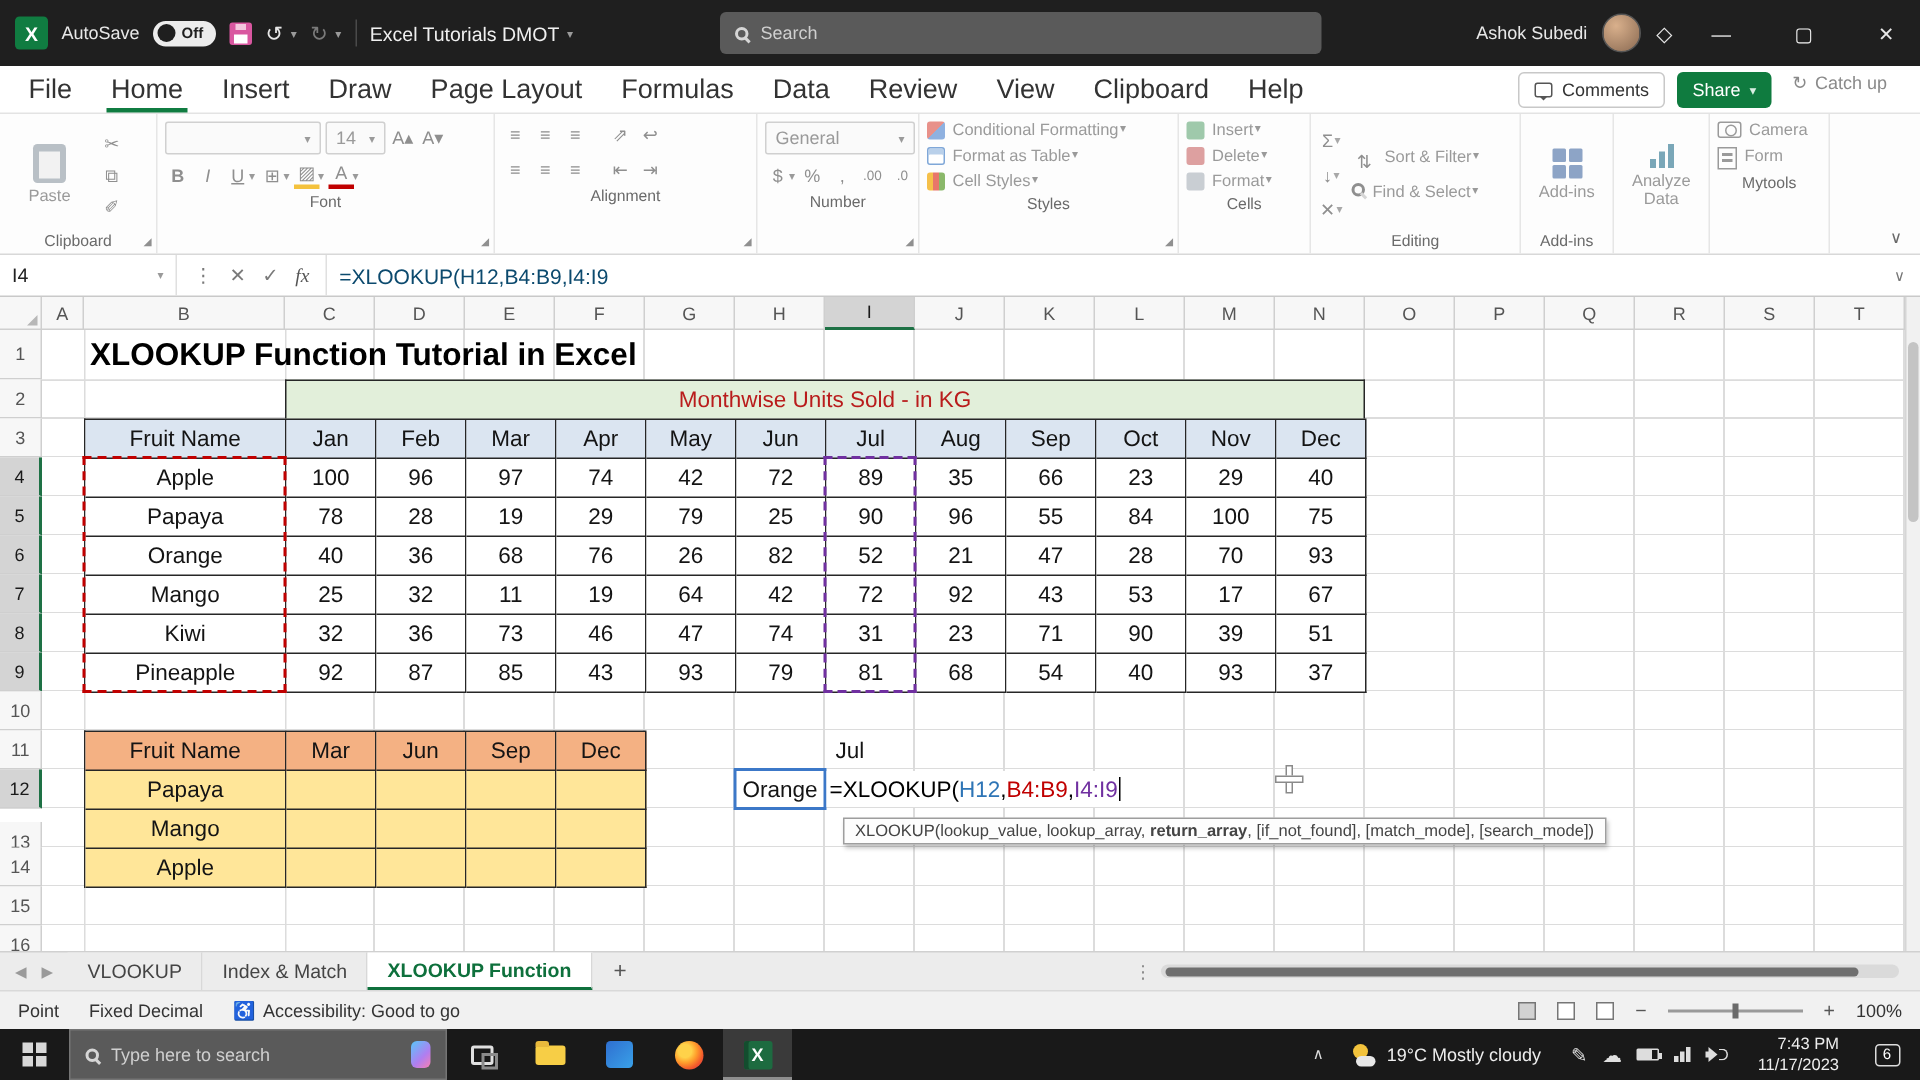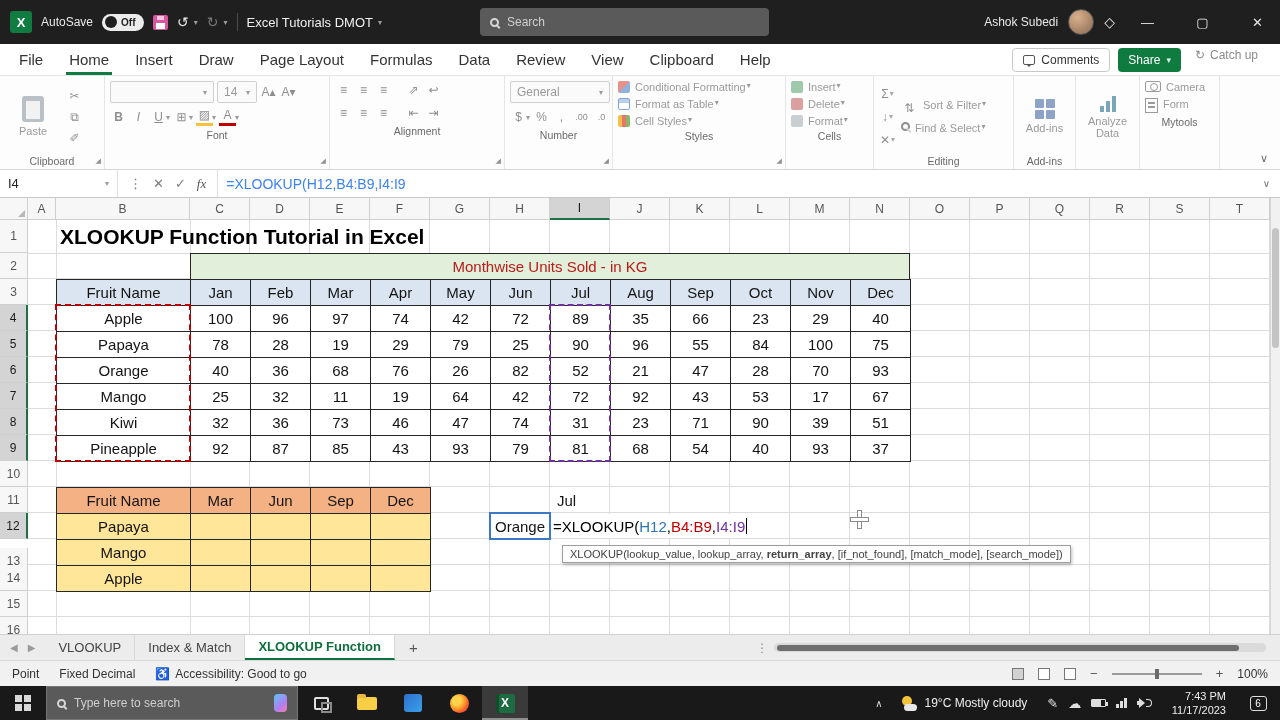--- a/index.html
+++ b/index.html
@@ -15,35 +15,35 @@
   .knob{width:12px;height:12px;border-radius:50%;background:#1f1f1f}
   .pilltext{color:#1f1f1f;font-size:10px;font-weight:bold}
   .saveic{width:15px;height:15px;border-radius:2px;background:#d957a0;position:relative}
   .saveic::before{content:'';position:absolute;left:3px;bottom:1px;width:9px;height:6px;background:#fff}
   .saveic::after{content:'';position:absolute;left:4px;top:1px;width:7px;height:4px;background:#f3c7dd}
   .tb-glyph{font-size:14px;color:#e8e8e8}
   .tb-glyph.dis{color:#7a7a7a}
   .mini-car{font-size:8px;color:#9a9a9a;margin-left:-4px}
   .vsep{width:1px;height:18px;background:#4a4a4a}
   .doc-title{font-size:13px;color:#f0f0f0;white-space:nowrap}
-  .tsearchbox{position:absolute;left:480px;top:8px;width:289px;height:28px;background:#5a5a5a;border-radius:4px;
+  .tsearchbox{position:absolute;left:480px;top:8px;width:401px;height:28px;background:#5a5a5a;border-radius:4px;
     display:flex;align-items:center;gap:8px;padding:0 10px}
   .mag{width:9px;height:9px;border:2px solid #d6d6d6;border-radius:50%;position:relative;flex:0 0 auto}
   .mag::after{content:'';position:absolute;width:2px;height:5px;background:#d6d6d6;transform:rotate(-45deg);bottom:-4px;right:-2px}
   .tsearch-input{background:transparent;border:none;outline:none;color:#ddd;font-size:12px;width:260px}
   .tsearch-input::placeholder{color:#cfcfcf}
   .tb-right{position:absolute;right:0;top:0;height:44px;display:flex;align-items:center;gap:10px}
   .avatar{width:26px;height:26px;border-radius:50%;background:radial-gradient(circle at 35% 30%,#d9b08c,#8a6a52);border:1px solid #555}
   .wbtn{width:45px;height:44px;display:flex;align-items:center;justify-content:center;font-size:13px;color:#e8e8e8}
 
   
   .menubar{position:absolute;top:44px;left:0;width:1280px;height:32px;background:#fff;border-bottom:1px solid #e3e3e3;
     display:flex;align-items:center;padding:0 6px}
   #menu-items{display:flex;height:100%}
-  .menu-item{padding:0 13px;height:100%;display:flex;align-items:center;font-size:15px;color:#333;position:relative;white-space:nowrap}
+  .menu-item{padding:0 13px;height:100%;display:flex;align-items:center;font-size:18px;color:#333;position:relative;white-space:nowrap}
   .menu-item.active::after{content:'';position:absolute;left:10px;right:10px;bottom:0;height:3px;background:#107c41}
   .menu-right{margin-left:auto;display:flex;align-items:flex-start;gap:8px;padding-right:10px}
   .comments-btn{display:flex;align-items:center;gap:6px;border:1px solid #c8c8c8;border-radius:4px;height:24px;padding:0 10px;
     font-size:12px;color:#333;background:#fff}
   .cmt{width:12px;height:10px;border:1.5px solid #555;border-radius:2px;position:relative}
   .cmt::after{content:'';position:absolute;left:2px;bottom:-6px;border:3px solid transparent;border-top-color:#555}
   .share-btn{display:flex;align-items:center;gap:6px;background:#0f7b3f;color:#fff;border-radius:4px;height:24px;padding:0 10px;font-size:12px}
   .share-car{font-size:9px;color:#d8efe2}
   .catchup{display:flex;align-items:center;gap:5px;color:#8a8a8a;font-size:12px;padding:0 6px}
 
@@ -82,21 +82,21 @@
   .formic{width:13px;height:15px;border:1.5px solid #9a9a9a;position:relative}
   .formic::after{content:'';position:absolute;left:2px;top:3px;width:7px;height:1.5px;background:#9a9a9a;box-shadow:0 4px 0 #9a9a9a}
   .ribbon-collapse{position:absolute;right:12px;bottom:4px;font-size:11px;color:#6a6a6a}
   .rfill{flex:1 1 auto;border-right:none}
 
   
   .fbar{position:absolute;top:170px;left:0;width:1280px;height:28px;background:#fff;border-bottom:1px solid #c9c9c9;display:flex;align-items:stretch}
   .namebox{width:118px;display:flex;align-items:center;justify-content:space-between;padding:0 8px;font-size:13px;color:#222;border-right:1px solid #e0e0e0}
   .fbtns{display:flex;align-items:center;gap:11px;padding:0 11px;color:#7a7a7a;font-size:13px;border-right:1px solid #e0e0e0}
   .fx{font-family:"Liberation Serif",serif;font-style:italic;color:#555}
-  .ftext{flex:1;display:flex;align-items:center;padding-left:8px;font-size:14px;color:#3b82f6;white-space:pre}
+  .ftext{flex:1;display:flex;align-items:center;padding-left:8px;font-size:14px;color:#0c4a6e;white-space:pre}
   .fbar-car{display:flex;align-items:center;padding:0 10px;color:#777;font-size:10px}
 
   
   #grid{position:absolute;top:198px;left:0;width:1270px;height:436px;background:#fff;overflow:hidden}
   .vlayer{position:absolute;left:190px;top:22px;width:1080px;height:414px;
     background:repeating-linear-gradient(to right,transparent 0 59px,#dcdcdc 59px 60px)}
   .hlayer{position:absolute;left:28px;top:55px;width:1242px;height:381px;
     background:repeating-linear-gradient(to bottom,transparent 0 25px,#dcdcdc 25px 26px)}
   .vline{position:absolute;width:1px;background:#dcdcdc;top:22px;height:414px}
   .hline{position:absolute;height:1px;background:#dcdcdc;left:28px;width:1242px}

